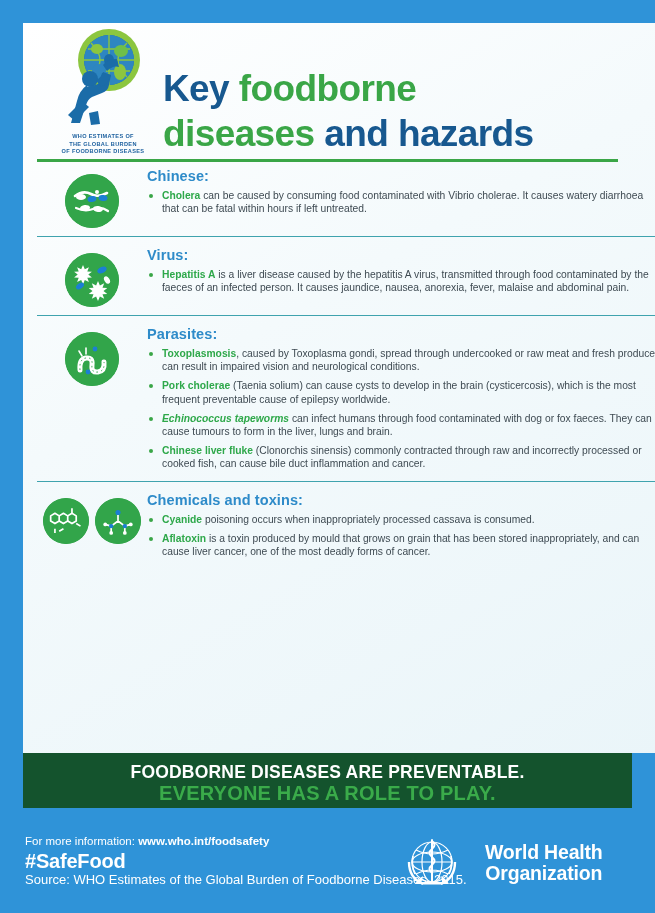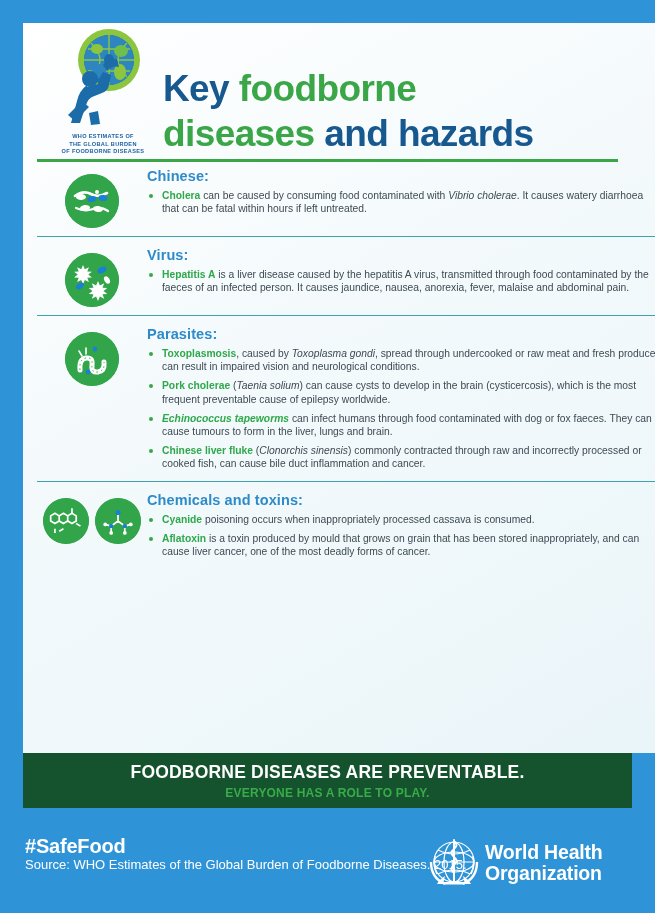--- a/index.html
+++ b/index.html
@@ -52,38 +52,38 @@
   ul.bullets li{
     position:relative;padding-left:15px;margin-bottom:6px;
     font-size:10.3px;line-height:13.2px;color:#3e4a52;
   }
   ul.bullets li:last-child{margin-bottom:2px;}
   ul.bullets li:before{
     content:"";position:absolute;left:2px;top:5px;width:4px;height:4px;border-radius:50%;background:#3aa647;
   }
   .term{color:#2ea84a;font-weight:bold;}
   .term.ital{font-style:italic;}
-  .sci{font-style:italic;}
+  .sci{}
 
   
   .banner{
     position:absolute;left:23px;top:753px;width:609px;height:55px;
     background:#14532d;text-align:center;box-sizing:border-box;padding-top:9px;
   }
   .banner .l1{font-size:17.5px;font-weight:bold;color:#ffffff;letter-spacing:.2px;line-height:21px;}
-  .banner .l2{font-size:12px;font-weight:bold;color:#3aab4a;letter-spacing:.2px;line-height:20px;}
+  .banner .l2{font-size:20px;font-weight:bold;color:#3aab4a;letter-spacing:.2px;line-height:20px;}
 
   
   .footer{position:absolute;left:0;top:808px;width:655px;height:105px;background:#2f93d8;}
   .foot-left{position:absolute;left:25px;top:26px;color:#fff;}
   .fi-line{font-size:11.5px;line-height:15px;}
   .fi-line b{font-weight:bold;}
   .hashtag{font-size:20px;font-weight:bold;line-height:24px;letter-spacing:-.2px;}
   .source{font-size:13px;line-height:14px;}
-  .who-logo{position:absolute;left:423px;top:24px;display:flex;align-items:center;gap:0;}
+  .who-logo{position:absolute;left:401px;top:24px;display:flex;align-items:center;gap:22px;text-align:center;}
   .who-text{color:#fff;font-size:19.5px;font-weight:bold;line-height:21px;letter-spacing:-.2px;}
 </style>
 </head>
 <body>
 
 <div class="poster">
 
   <div class="panel">
 
     <div class="header">
@@ -233,20 +233,21 @@
 
   </div>
 
   <div class="banner">
     <div class="l1">FOODBORNE DISEASES ARE PREVENTABLE.</div>
     <div class="l2">EVERYONE HAS A ROLE TO PLAY.</div>
   </div>
 
   <div class="footer">
     <div class="foot-left">
+      <div class="fi-line"><span>For more information: </span><b>www.who.int/foodsafety</b></div>
       <div class="hashtag">#SafeFood</div>
       <div class="source">Source: WHO Estimates of the Global Burden of Foodborne Diseases. 2015.</div>
     </div>
 
     <div class="who-logo">
       <svg width="62" height="62" viewBox="0 0 62 62">
         <g stroke="#fff" fill="none" stroke-width="1.2">
           <circle cx="31" cy="30" r="20"></circle>
           <ellipse cx="31" cy="30" rx="10" ry="20"></ellipse>
           <ellipse cx="31" cy="30" rx="20" ry="10"></ellipse>

